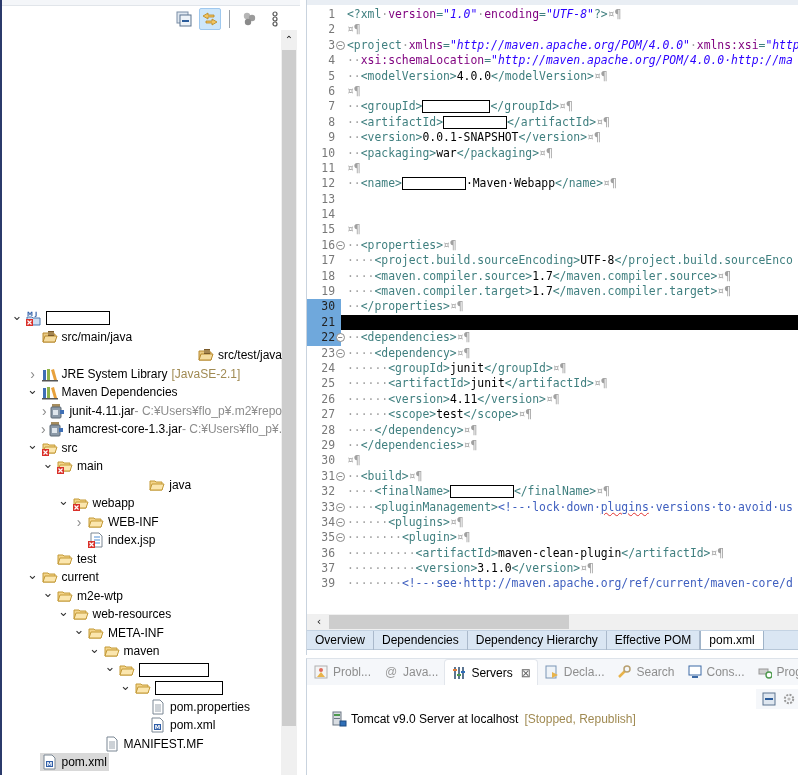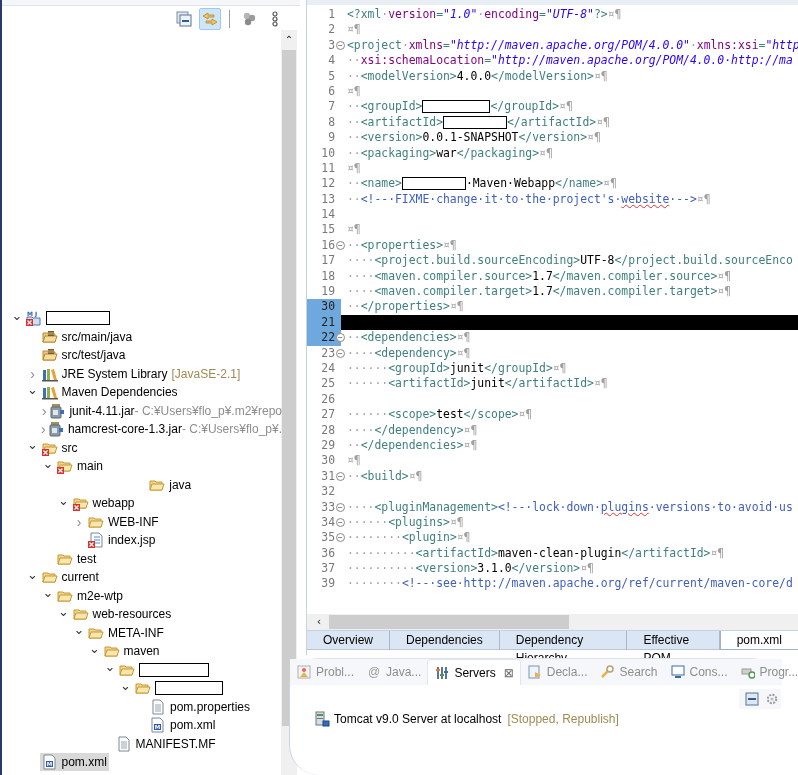--- a/index.html
+++ b/index.html
@@ -46,25 +46,25 @@
     .t-ws { color: #a0a0a0; }
     .t-val { color: #000; }
     .spell { text-decoration: underline wavy #e0312f; text-decoration-thickness: 1px; }
     .redact-c { display: inline-block; height: 13px; border: 1px solid #000; background: #fff; vertical-align: middle; }
 
     #editor-hscroll { position: absolute; left: 0; top: 614px; width: 492px; height: 16px; background: #f0f0f0; }
     #editor-hscroll .arrow { position: absolute; left: 4px; top: 0; width: 16px; height: 16px; font-size: 11px; line-height: 16px; text-align: center; color: #222; }
     #editor-hscroll .thumb { position: absolute; left: 22px; top: 1px; width: 240px; height: 14px; background: #cdcdcd; }
 
     #editor-pages { position: absolute; left: 0; top: 630px; width: 492px; height: 20px; background: #dae6f3; border-top: 1px solid #c4d3e3; border-bottom: 1px solid #b7c7d8; display: flex; }
-    .page-tab { height: 19px; padding: 0 16px; font-size: 12px; font-family: "Liberation Sans", sans-serif; line-height: 18px; border-right: 1px solid #aab9cb; color: #000; }
+    .page-tab { height: 19px; padding: 0 8px; font-size: 12px; font-family: "Liberation Sans", sans-serif; line-height: 18px; border-right: 1px solid #aab9cb; color: #000; }
     .page-tab.active { background: #fff; border: 1px solid #9fb3c8; border-top: none; }
 
     
-    #bottom { position: absolute; left: 289px; top: 658px; width: 492px; height: 117px; background: #fff; border-left: 1px solid #c9d3de; border-top: 1px solid #dde3ea; border-radius: 30px; }
+    #bottom { position: absolute; left: 306px; top: 658px; width: 492px; height: 117px; background: #fff; border-left: 1px solid #c9d3de; border-top: 1px solid #dde3ea; }
     #view-tabs { position: absolute; top: 0; left: 0; width: 492px; height: 26px; background: #f5f7fa; display: flex; align-items: center; }
     .view-tab { height: 26px; display: flex; align-items: center; padding: 0 6px; font-size: 12px; font-family: "Liberation Sans", sans-serif; color: #8e8e8e; white-space: nowrap; }
     .view-tab.active { background: #fff; color: #000; border-radius: 4px 4px 0 0; border: 1px solid #e2e6ec; border-bottom: none; }
     .view-tab .vico { width: 16px; height: 16px; display: inline-flex; align-items: center; justify-content: center; margin-right: 4px; font-size: 12px; }
     .view-tab .close { margin-left: 8px; color: #666; font-size: 12px; }
     #view-toolbar { position: absolute; right: 0; top: 30px; height: 20px; display: flex; gap: 6px; align-items: center; padding: 0 2px 0 6px; background: #f5f7fa; }
     #server-row { position: absolute; left: 24px; top: 52px; display: flex; align-items: center; font-size: 12px; font-family: "Liberation Sans", sans-serif; }
     #server-row .status { color: #a08a52; margin-left: 6px; }
   </style>
 </head>
@@ -131,21 +131,21 @@
             <svg width="16" height="16" viewBox="0 0 16 16">
               <path d="M1 4 H6 L7 5 H13 V13 H1 Z" fill="#e9c982" stroke="#b88a2e"></path>
               <path d="M3 7 H15 L13 13 H1 Z" fill="#f5dca0" stroke="#b88a2e"></path>
               <rect x="6" y="2" width="6" height="5" fill="#7a5a2a"></rect>
               <path d="M7 3 V6 M9 3 V6 M11 3 V6" stroke="#e8c98a" stroke-width="0.8"></path>
             </svg>
           </span>
           <span>src/main/java</span>
         </span>
       </div>
-      <div class="tree-row" style="padding-left: 23.5px;">
+      <div class="tree-row" style="padding-left: 23.5px; justify-content: flex-end;">
         <span class="tw"></span>
         <span class="tree-label-wrap">
           <span class="ico">
             <svg width="16" height="16" viewBox="0 0 16 16">
               <path d="M1 4 H6 L7 5 H13 V13 H1 Z" fill="#e9c982" stroke="#b88a2e"></path>
               <path d="M3 7 H15 L13 13 H1 Z" fill="#f5dca0" stroke="#b88a2e"></path>
               <rect x="6" y="2" width="6" height="5" fill="#7a5a2a"></rect>
               <path d="M7 3 V6 M9 3 V6 M11 3 V6" stroke="#e8c98a" stroke-width="0.8"></path>
             </svg>
           </span>
@@ -405,21 +405,21 @@
           <span class="ico">
             <svg width="16" height="16" viewBox="0 0 16 16">
               <path d="M2 1 H10 L13 4 V15 H2 Z" fill="#fff" stroke="#7a8794"></path>
               <rect x="4" y="7" width="7" height="6" fill="#2f5ea8"></rect>
               <text x="7.5" y="12" font-size="5.5" fill="#fff" text-anchor="middle" font-family="DejaVu Sans, sans-serif" font-weight="bold">M</text>
             </svg>
           </span>
           <span>pom.xml</span>
         </span>
       </div>
-      <div class="tree-row" style="padding-left: 85.5px; margin-left: 12px;">
+      <div class="tree-row" style="padding-left: 85.5px;">
         <span class="tw"></span>
         <span class="tree-label-wrap">
           <span class="ico">
             <svg width="16" height="16" viewBox="0 0 16 16">
               <path d="M3 1 H10 L13 4 V15 H3 Z" fill="#fff" stroke="#7a8794"></path>
               <path d="M5 6 H11 M5 8 H11 M5 10 H11 M5 12 H11" stroke="#9aa4ae"></path>
             </svg>
           </span>
           <span>MANIFEST.MF</span>
         </span>
@@ -448,40 +448,40 @@
       <div class="code-line"><span class="ln"><span>3</span><span class="fold">−</span></span><span class="txt"><span class="t-tag">&lt;project</span><span class="t-ws">·</span><span class="t-attr">xmlns</span><span class="t-tag">=</span><span class="t-str">"http://maven.apache.org/POM/4.0.0"</span><span class="t-ws">·</span><span class="t-attr">xmlns:xsi</span><span class="t-tag">=</span><span class="t-str">"http</span></span></div>
       <div class="code-line"><span class="ln"><span>4</span></span><span class="txt"><span class="t-ws">··</span><span class="t-attr">xsi:schemaLocation</span><span class="t-tag">=</span><span class="t-str">"http://maven.apache.org/POM/4.0.0·http://ma</span></span></div>
       <div class="code-line"><span class="ln"><span>5</span></span><span class="txt"><span class="t-ws">··</span><span class="t-tag">&lt;modelVersion&gt;</span><span class="t-val">4.0.0</span><span class="t-tag">&lt;/modelVersion&gt;</span><span class="t-ws">¤¶</span></span></div>
       <div class="code-line"><span class="ln"><span>6</span></span><span class="txt"><span class="t-ws">¤¶</span></span></div>
       <div class="code-line"><span class="ln"><span>7</span></span><span class="txt"><span class="t-ws">··</span><span class="t-tag">&lt;groupId&gt;</span><span class="redact-c" style="width: 68px;"></span><span class="t-tag">&lt;/groupId&gt;</span><span class="t-ws">¤¶</span></span></div>
       <div class="code-line"><span class="ln"><span>8</span></span><span class="txt"><span class="t-ws">··</span><span class="t-tag">&lt;artifactId&gt;</span><span class="redact-c" style="width: 64px;"></span><span class="t-tag">&lt;/artifactId&gt;</span><span class="t-ws">¤¶</span></span></div>
       <div class="code-line"><span class="ln"><span>9</span></span><span class="txt"><span class="t-ws">··</span><span class="t-tag">&lt;version&gt;</span><span class="t-val">0.0.1-SNAPSHOT</span><span class="t-tag">&lt;/version&gt;</span><span class="t-ws">¤¶</span></span></div>
       <div class="code-line"><span class="ln"><span>10</span></span><span class="txt"><span class="t-ws">··</span><span class="t-tag">&lt;packaging&gt;</span><span class="t-val">war</span><span class="t-tag">&lt;/packaging&gt;</span><span class="t-ws">¤¶</span></span></div>
       <div class="code-line"><span class="ln"><span>11</span></span><span class="txt"><span class="t-ws">¤¶</span></span></div>
       <div class="code-line"><span class="ln"><span>12</span></span><span class="txt"><span class="t-ws">··</span><span class="t-tag">&lt;name&gt;</span><span class="redact-c" style="width: 64px;"></span><span class="t-val">·Maven·Webapp</span><span class="t-tag">&lt;/name&gt;</span><span class="t-ws">¤¶</span></span></div>
-      <div class="code-line"><span class="ln"><span>13</span></span><span class="txt"><span class="t-ws">··</span><span class="t-cmt">&lt;!--·FIXME·change·it·to·the·project's·</span><span class="t-cmt spell">website</span><span class="t-cmt">·--&gt;</span><span class="t-ws">¤¶</span></span></div>
+      <div class="code-line"><span class="ln"><span>13</span></span></div>
       <div class="code-line"><span class="ln"><span>14</span></span></div>
       <div class="code-line"><span class="ln"><span>15</span></span><span class="txt"><span class="t-ws">¤¶</span></span></div>
       <div class="code-line"><span class="ln"><span>16</span><span class="fold">−</span></span><span class="txt"><span class="t-ws">··</span><span class="t-tag">&lt;properties&gt;</span><span class="t-ws">¤¶</span></span></div>
       <div class="code-line"><span class="ln"><span>17</span></span><span class="txt"><span class="t-ws">····</span><span class="t-tag">&lt;project.build.sourceEncoding&gt;</span><span class="t-val">UTF-8</span><span class="t-tag">&lt;/project.build.sourceEnco</span></span></div>
       <div class="code-line"><span class="ln"><span>18</span></span><span class="txt"><span class="t-ws">····</span><span class="t-tag">&lt;maven.compiler.source&gt;</span><span class="t-val">1.7</span><span class="t-tag">&lt;/maven.compiler.source&gt;</span><span class="t-ws">¤¶</span></span></div>
       <div class="code-line"><span class="ln"><span>19</span></span><span class="txt"><span class="t-ws">····</span><span class="t-tag">&lt;maven.compiler.target&gt;</span><span class="t-val">1.7</span><span class="t-tag">&lt;/maven.compiler.target&gt;</span><span class="t-ws">¤¶</span></span></div>
       <div class="code-line"><span class="ln changed"><span>30</span></span><span class="txt"><span class="t-ws">··</span><span class="t-tag">&lt;/properties&gt;</span><span class="t-ws">¤¶</span></span></div>
       <div class="code-line current"><span class="ln changed"><span>21</span></span><span class="txt"><span class="t-ws">¤¶</span></span></div>
       <div class="code-line"><span class="ln changed"><span>22</span><span class="fold">−</span></span><span class="txt"><span class="t-ws">··</span><span class="t-tag">&lt;dependencies&gt;</span><span class="t-ws">¤¶</span></span></div>
       <div class="code-line"><span class="ln"><span>23</span><span class="fold">−</span></span><span class="txt"><span class="t-ws">····</span><span class="t-tag">&lt;dependency&gt;</span><span class="t-ws">¤¶</span></span></div>
       <div class="code-line"><span class="ln"><span>24</span></span><span class="txt"><span class="t-ws">······</span><span class="t-tag">&lt;groupId&gt;</span><span class="t-val">junit</span><span class="t-tag">&lt;/groupId&gt;</span><span class="t-ws">¤¶</span></span></div>
       <div class="code-line"><span class="ln"><span>25</span></span><span class="txt"><span class="t-ws">······</span><span class="t-tag">&lt;artifactId&gt;</span><span class="t-val">junit</span><span class="t-tag">&lt;/artifactId&gt;</span><span class="t-ws">¤¶</span></span></div>
-      <div class="code-line"><span class="ln"><span>26</span></span></div>
+      <div class="code-line"><span class="ln"><span>26</span></span><span class="txt"><span class="t-ws">······</span><span class="t-tag">&lt;version&gt;</span><span class="t-val">4.11</span><span class="t-tag">&lt;/version&gt;</span><span class="t-ws">¤¶</span></span></div>
       <div class="code-line"><span class="ln"><span>27</span></span><span class="txt"><span class="t-ws">······</span><span class="t-tag">&lt;scope&gt;</span><span class="t-val">test</span><span class="t-tag">&lt;/scope&gt;</span><span class="t-ws">¤¶</span></span></div>
       <div class="code-line"><span class="ln"><span>28</span></span><span class="txt"><span class="t-ws">····</span><span class="t-tag">&lt;/dependency&gt;</span><span class="t-ws">¤¶</span></span></div>
       <div class="code-line"><span class="ln"><span>29</span></span><span class="txt"><span class="t-ws">··</span><span class="t-tag">&lt;/dependencies&gt;</span><span class="t-ws">¤¶</span></span></div>
       <div class="code-line"><span class="ln"><span>30</span></span><span class="txt"><span class="t-ws">¤¶</span></span></div>
       <div class="code-line"><span class="ln"><span>31</span><span class="fold">−</span></span><span class="txt"><span class="t-ws">··</span><span class="t-tag">&lt;build&gt;</span><span class="t-ws">¤¶</span></span></div>
-      <div class="code-line"><span class="ln"><span>32</span></span></div>
+      <div class="code-line"><span class="ln"><span>32</span></span><span class="txt"><span class="t-ws">····</span><span class="t-tag">&lt;finalName&gt;</span><span class="redact-c" style="width: 64px;"></span><span class="t-tag">&lt;/finalName&gt;</span><span class="t-ws">¤¶</span></span></div>
       <div class="code-line"><span class="ln"><span>33</span><span class="fold">−</span></span><span class="txt"><span class="t-ws">····</span><span class="t-tag">&lt;pluginManagement&gt;</span><span class="t-cmt">&lt;!--·lock·down·</span><span class="t-cmt spell">plugins</span><span class="t-cmt">·versions·to·avoid·us</span></span></div>
       <div class="code-line"><span class="ln"><span>34</span><span class="fold">−</span></span><span class="txt"><span class="t-ws">······</span><span class="t-tag">&lt;plugins&gt;</span><span class="t-ws">¤¶</span></span></div>
       <div class="code-line"><span class="ln"><span>35</span><span class="fold">−</span></span><span class="txt"><span class="t-ws">········</span><span class="t-tag">&lt;plugin&gt;</span><span class="t-ws">¤¶</span></span></div>
       <div class="code-line"><span class="ln"><span>36</span></span><span class="txt"><span class="t-ws">··········</span><span class="t-tag">&lt;artifactId&gt;</span><span class="t-val">maven-clean-plugin</span><span class="t-tag">&lt;/artifactId&gt;</span><span class="t-ws">¤¶</span></span></div>
       <div class="code-line"><span class="ln"><span>37</span></span><span class="txt"><span class="t-ws">··········</span><span class="t-tag">&lt;version&gt;</span><span class="t-val">3.1.0</span><span class="t-tag">&lt;/version&gt;</span><span class="t-ws">¤¶</span></span></div>
       <div class="code-line"><span class="ln"><span>39</span></span><span class="txt"><span class="t-ws">········</span><span class="t-cmt">&lt;!--·see·http://maven.apache.org/ref/current/maven-core/d</span></span></div>
     </div>
   <div id="editor-hscroll">
     <div class="arrow">‹</div>
     <div class="thumb"></div>

